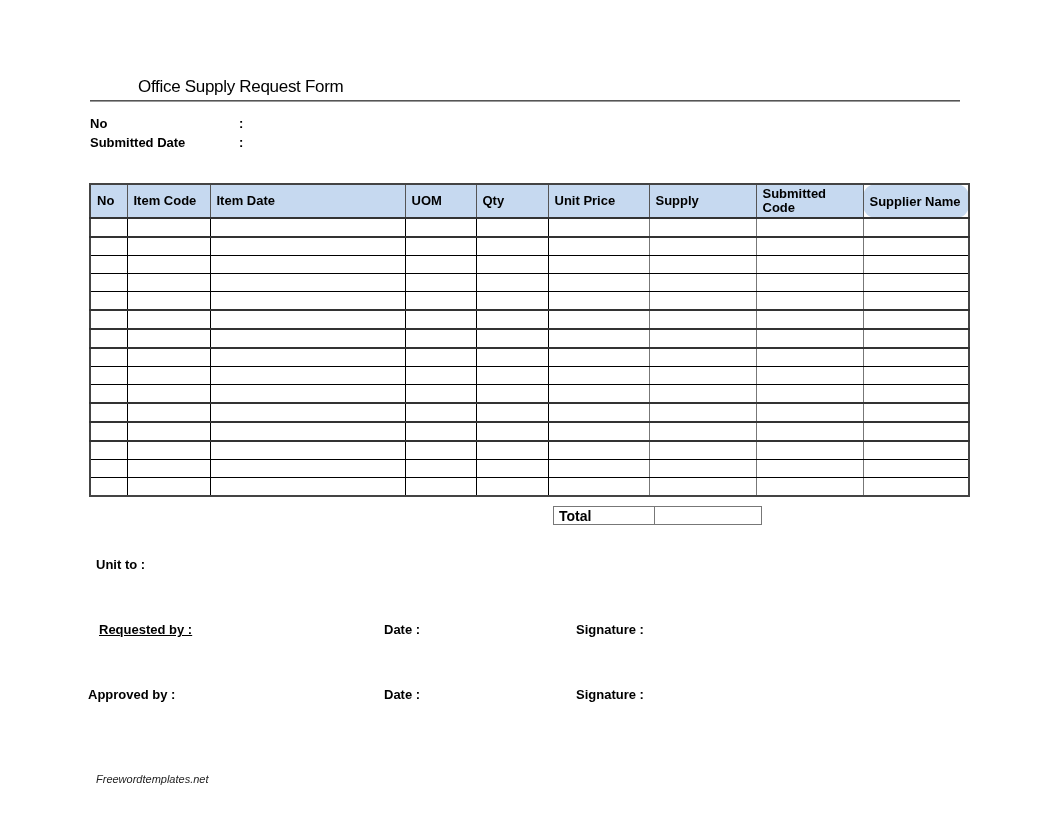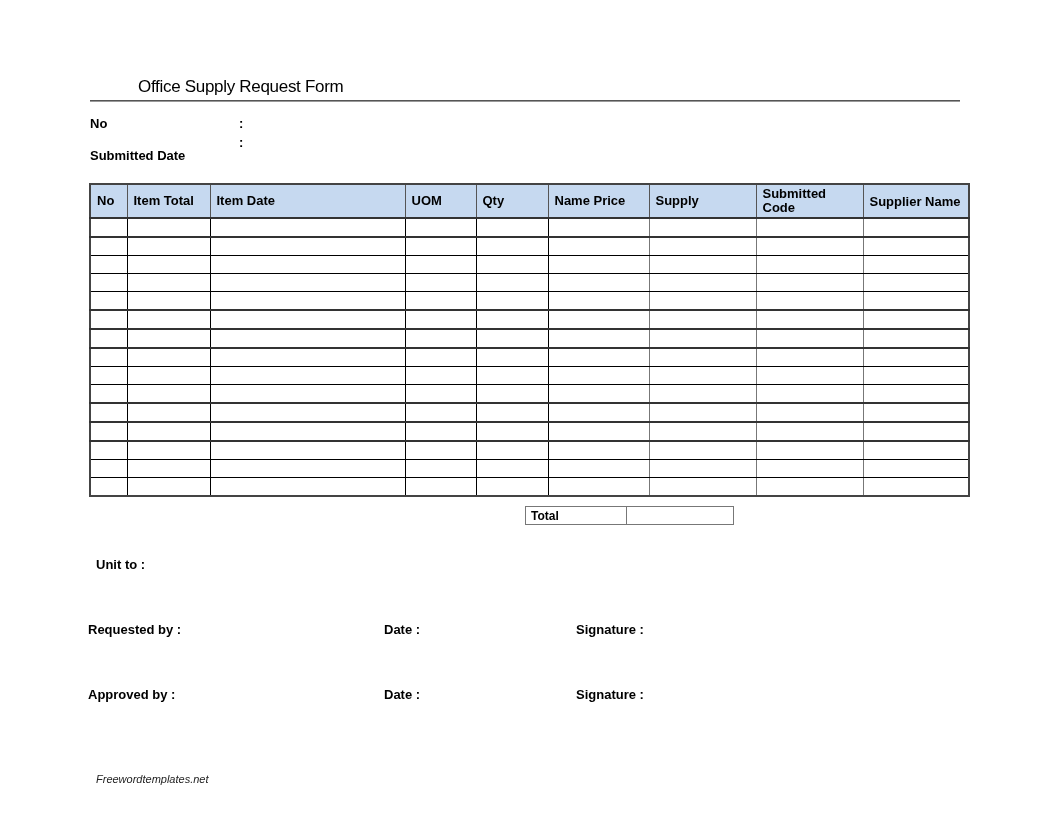--- a/index.html
+++ b/index.html
@@ -41,22 +41,22 @@
       line-height: 14px;
       border-color: #555;
       border-bottom: 2px solid #333;
     }
     table.items td { height: 17px; }
     table.items tr.row-thick td { border-bottom: 2px solid #333; }
     table.items td.gray { border-left-color: #777; border-right-color: #777; }
     table.items { border: 2px solid #444; }
 
     table.total {
-      position: absolute; left: 525px; top: 506px;
-      border-collapse: collapse; table-layout: fixed; font-size: 12px;
+      position: absolute; left: 553px; top: 506px;
+      border-collapse: collapse; table-layout: fixed; font-size: 14px;
     }
     table.total td {
       border: 1px solid #777; height: 17px; padding: 0 5px; font-weight: bold;
     }
 
     .sig-label {
       position: absolute; font-size: 13px; font-weight: bold;
     }
     .footer {
       position: absolute; left: 96px; top: 773px;
@@ -66,46 +66,46 @@
 </head>
 <body>
 
 <div>
 
   <div class="title">Office Supply Request Form</div>
   <div class="title-rule"></div>
 
   <div class="meta-label" style="top:116px;">No</div>
   <div class="meta-colon" style="top:116px;">:</div>
-  <div class="meta-label" style="top:135px;margin-top:13px;">Submitted Date</div>
+  <div class="meta-label" style="top:135px;">Submitted Date</div>
   <div class="meta-colon" style="top:135px;">:</div>
 
   <table class="items">
     <colgroup>
       <col style="width:37px">
       <col style="width:83px">
       <col style="width:195px">
       <col style="width:71px">
       <col style="width:72px">
       <col style="width:101px">
       <col style="width:107px">
       <col style="width:107px">
       <col style="width:106px">
     </colgroup>
     <thead>
       <tr>
         <th>No</th>
-        <th>Item Total</th>
+        <th>Item Code</th>
         <th>Item Date</th>
         <th>UOM</th>
         <th>Qty</th>
-        <th>Name Price</th>
+        <th>Unit Price</th>
         <th>Supply</th>
         <th>Submitted Code</th>
-        <th style="line-height:15px;">Supplier Name</th>
+        <th style="line-height:15px;border-radius:13px;">Supplier Name</th>
       </tr>
     </thead>
     <tbody id="items-body">
         <tr class="row-thick">
           <td></td>
           <td></td>
           <td></td>
           <td></td>
           <td></td>
           <td class="gray"></td>
@@ -278,21 +278,21 @@
     <tbody>
         <tr>
       <td>Total</td>
       <td></td>
     </tr>
   </tbody>
     </table>
 
   <div class="sig-label" style="left:96px; top:557px;">Unit to :</div>
 
-  <div class="sig-label" style="left:88px; top:622px;">Requested by :</div>
+  <div class="sig-label" style="left:99px; top:622px;text-decoration:underline;">Requested by :</div>
   <div class="sig-label" style="left:384px; top:622px;">Date :</div>
   <div class="sig-label" style="left:576px; top:622px;">Signature :</div>
 
   <div class="sig-label" style="left:88px; top:687px;">Approved by :</div>
   <div class="sig-label" style="left:384px; top:687px;">Date :</div>
   <div class="sig-label" style="left:576px; top:687px;">Signature :</div>
 
   <div class="footer">Freewordtemplates.net</div>
 </div>
 

